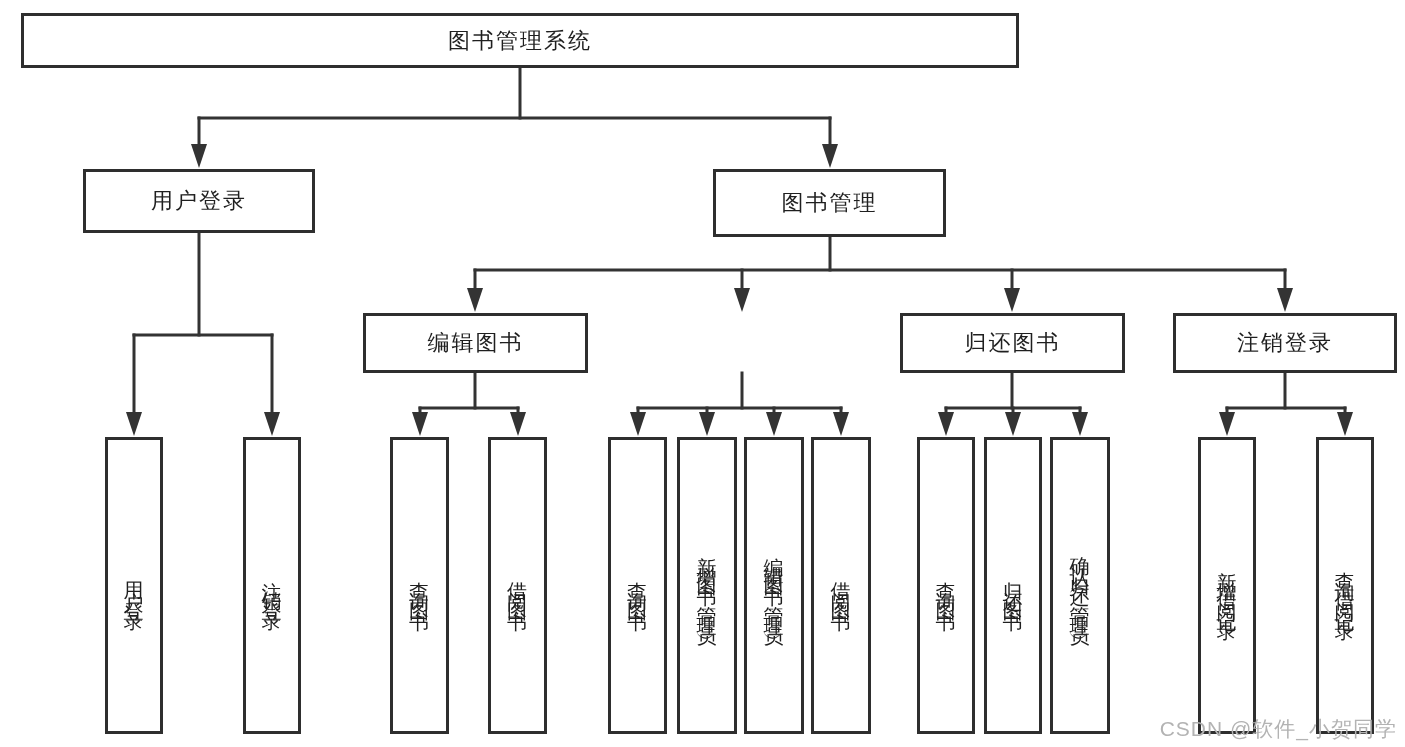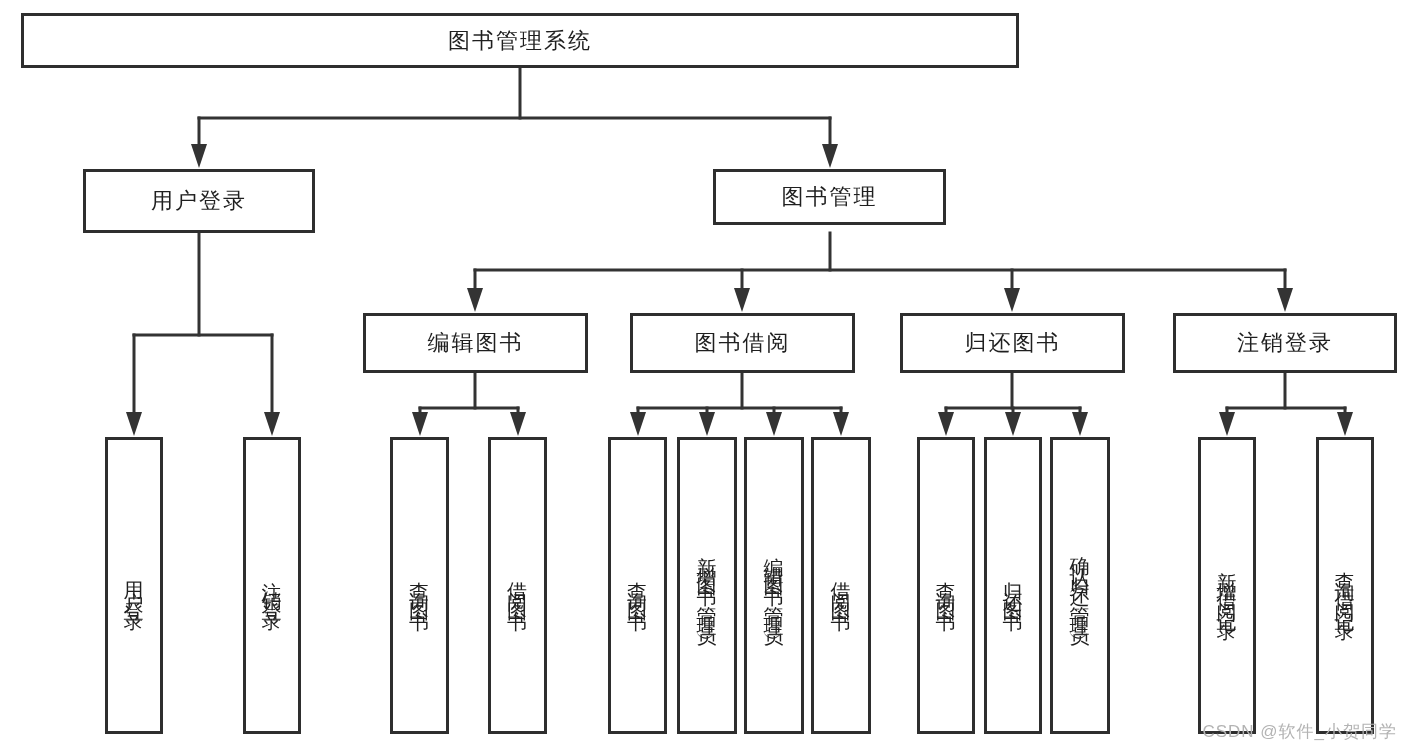--- a/index.html
+++ b/index.html
@@ -35,21 +35,21 @@
     writing-mode: vertical-rl;
     font-size: 20px;
     letter-spacing: 10px;
     line-height: 1;
     color: #1f1f1f;
   }
   .watermark {
     position: absolute;
     right: 8px;
     bottom: 4px;
-    font-size: 17px;
+    font-size: 21px;
     color: #b3b3b3;
     letter-spacing: 1px;
     white-space: nowrap;
   }
 </style>
 </head>
 <body>
 
 <div class="canvas">
 
@@ -122,24 +122,23 @@
       <polygon points="1072,412 1088,412 1080,436"></polygon>
 
       <polygon points="1219,412 1235,412 1227,436"></polygon>
       <polygon points="1337,412 1353,412 1345,436"></polygon>
     </g>
   </svg>
 
   <div class="node hbox" style="left:21px; top:13px; width:998px; height:55px;">图书管理系统</div>
 
   <div class="node hbox" style="left:83px; top:169px; width:232px; height:64px;">用户登录</div>
-  <div class="node hbox" style="left:713px; top:169px; width:233px; height:56px;">图书管理</div>
+  <div class="node hbox" style="left:713px; top:169px; width:233px; height:68px;">图书管理</div>
 
   <div class="node hbox" style="left:363px; top:313px; width:225px; height:60px;">编辑图书</div>
-  <div class="node hbox" style="left:630px; top:313px; width:225px; height:60px;">图书借阅</div>
   <div class="node hbox" style="left:900px; top:313px; width:225px; height:60px;">归还图书</div>
   <div class="node hbox" style="left:1173px; top:313px; width:224px; height:60px;">注销登录</div>
 
   <div class="node vbox" style="left:105px; top:437px; width:58px; height:297px;">
     <span class="vtext">用户登录</span>
   </div>
   <div class="node vbox" style="left:243px; top:437px; width:58px; height:297px;">
     <span class="vtext">注销登录</span>
   </div>
 

